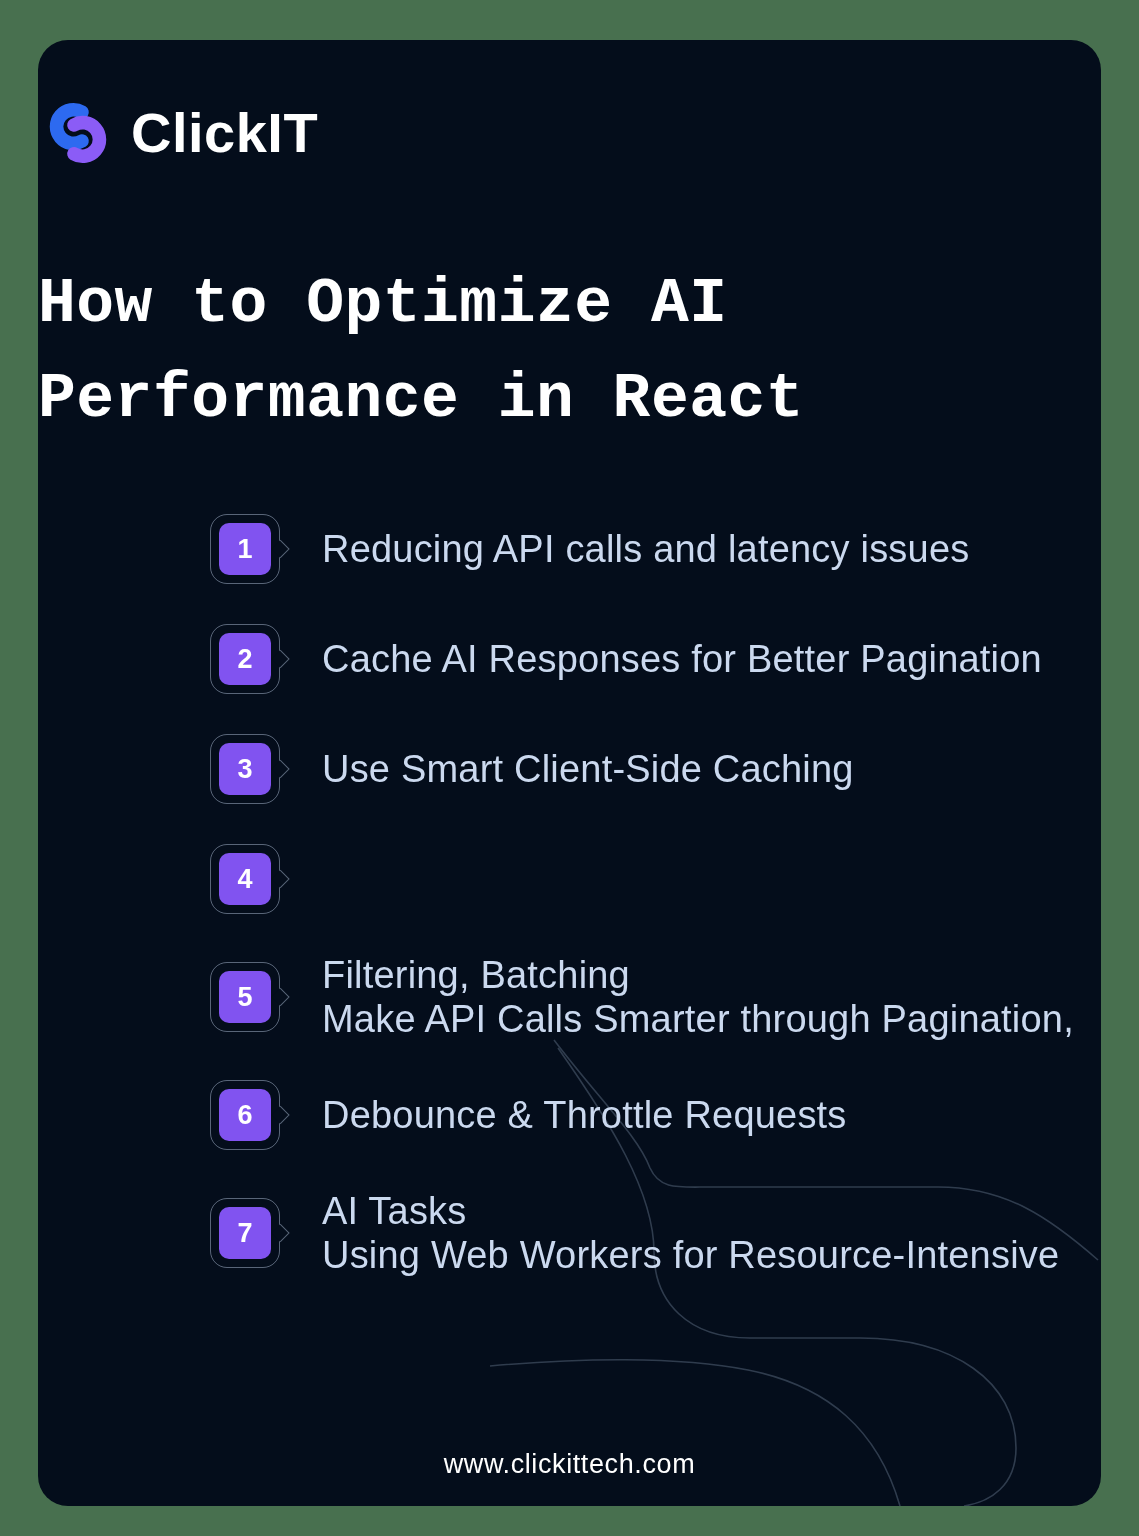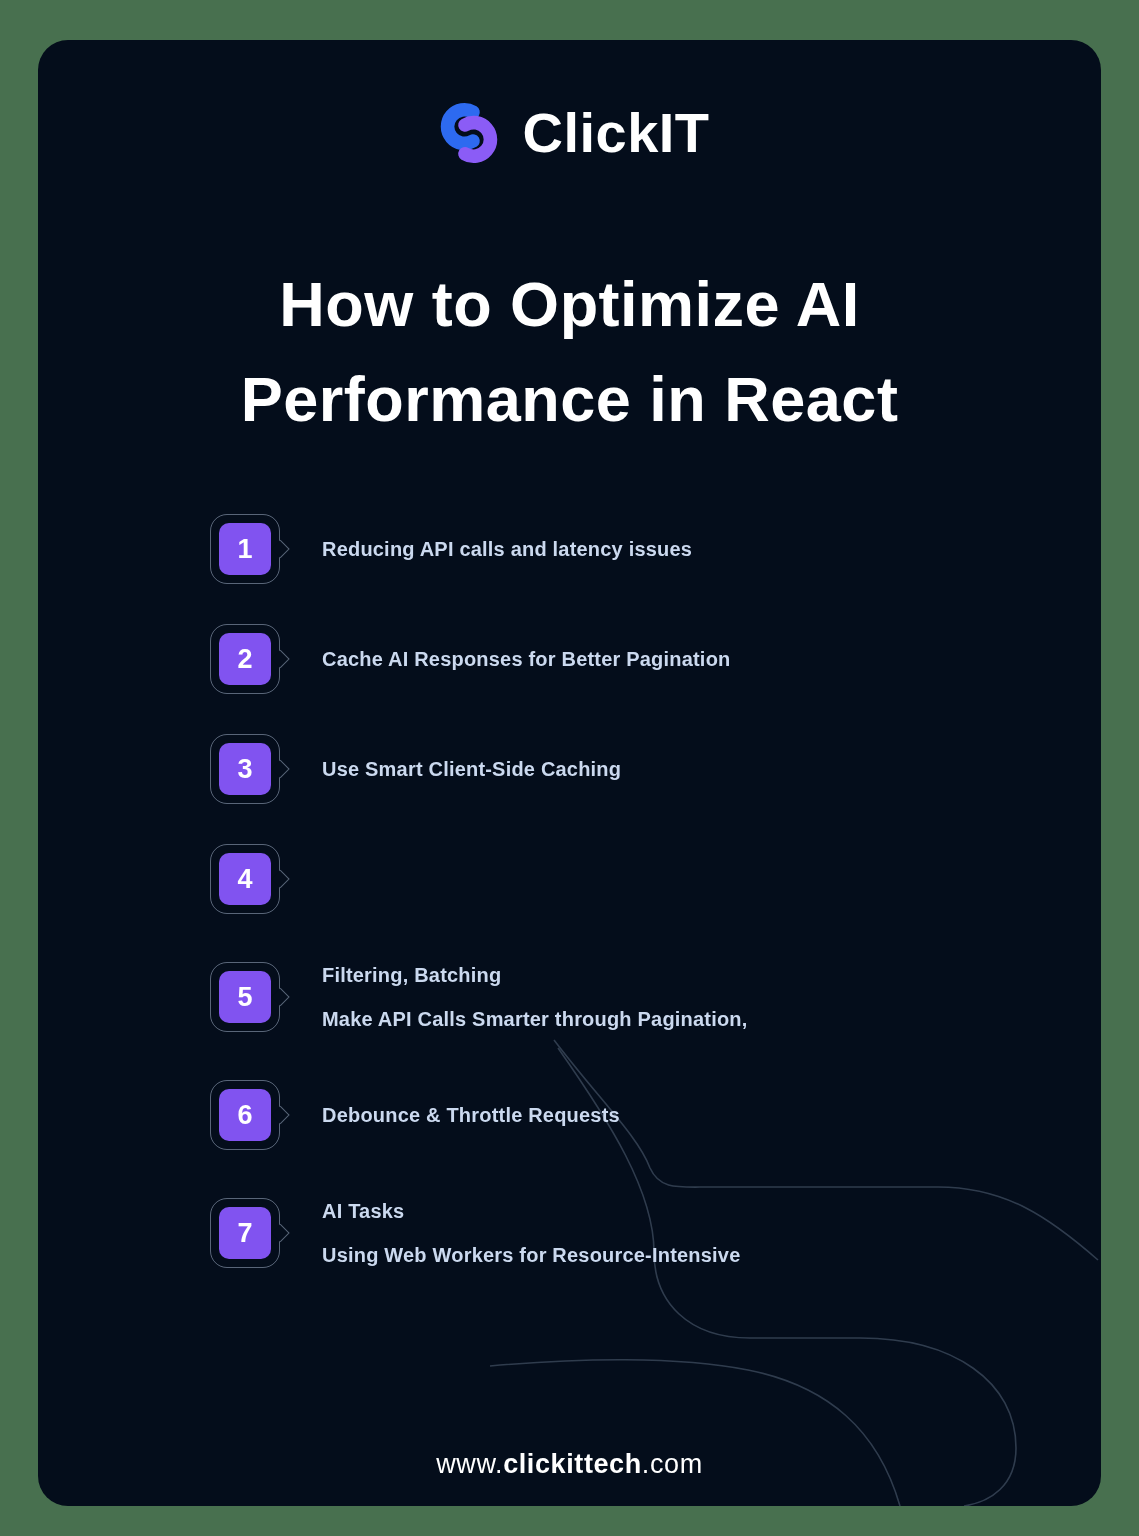--- a/index.html
+++ b/index.html
@@ -12,28 +12,28 @@
   .card {
     position: relative;
     width: 100%; height: 100%;
     background: var(--card_bg, #040d1b);
     border-radius: 30px;
     overflow: hidden;
   }
   .deco { position:absolute; inset:0; width:100%; height:100%; pointer-events:none; }
 
   
-  .logo { display:flex; justify-content:center; align-items:center; gap:13px; padding-top:60px; }
+  .logo { display:flex; justify-content:flex-start; align-items:center; gap:13px; padding-top:60px; }
   .logo-icon { display:block; width:80px; height:64px; }
   .logo-text {
     color:#ffffff; font-size:56px; font-weight:800; letter-spacing:0.5px;
   }
 
   
-  .title { margin-top:92px; text-align:center; }
+  .title { margin-top:92px; text-align:left;font-family:Liberation Mono, monospace; }
   .title span {
     display:block;
     color: var(--title_text, #ffffff);
     font-size:63px; font-weight:800; line-height:95px; letter-spacing:0.5px;
   }
 
   
   .steps { list-style:none; margin:66px 0 0 172px; position:relative; z-index:2; }
   .step { display:flex; align-items:center; gap:42px; min-height:72px; margin-bottom:38px; }
   .badge {
@@ -51,29 +51,29 @@
     color:#ffffff; font-size:27px; font-weight:800;
   }
   .tail {
     position:absolute; right:-8px; top:50%;
     width:13px; height:13px;
     transform: translateY(-50%) rotate(45deg);
     border-top:1.5px solid var(--outline, rgba(174,190,214,0.5));
     border-right:1.5px solid var(--outline, rgba(174,190,214,0.5));
     background: var(--card_bg, #040d1b);
   }
-  .step-text { font-size:20px; font-weight:700; color: var(--item_text, #cbd9ef); letter-spacing:0.2px; }
+  .step-text { font-size:38px; font-weight:400; color: var(--item_text, #cbd9ef); letter-spacing:0.2px; }
   .step-text span { display:block; line-height:44px; }
 
   
   .footer {
     position:absolute; bottom:26px; left:0; width:100%;
     text-align:center; color:#ffffff; font-size:27px; letter-spacing:0.6px; z-index:2;
   }
-  .footer .bold { font-weight:700; }
+  .footer .bold { font-weight:400; }
 </style>
 </head>
 <body>
 
 <div class="frame">
   <div class="card">
 
     <svg class="deco" viewBox="0 0 1063 1466" fill="none" xmlns="http://www.w3.org/2000/svg">
       <g stroke="rgba(148,170,197,0.3)" stroke-width="1.6" fill="none">
         <path d="M 516 1000 C 560 1058, 600 1096, 612 1128 C 622 1150, 640 1147, 672 1147 L 900 1147 C 968 1147, 1012 1178, 1060 1220"></path>

